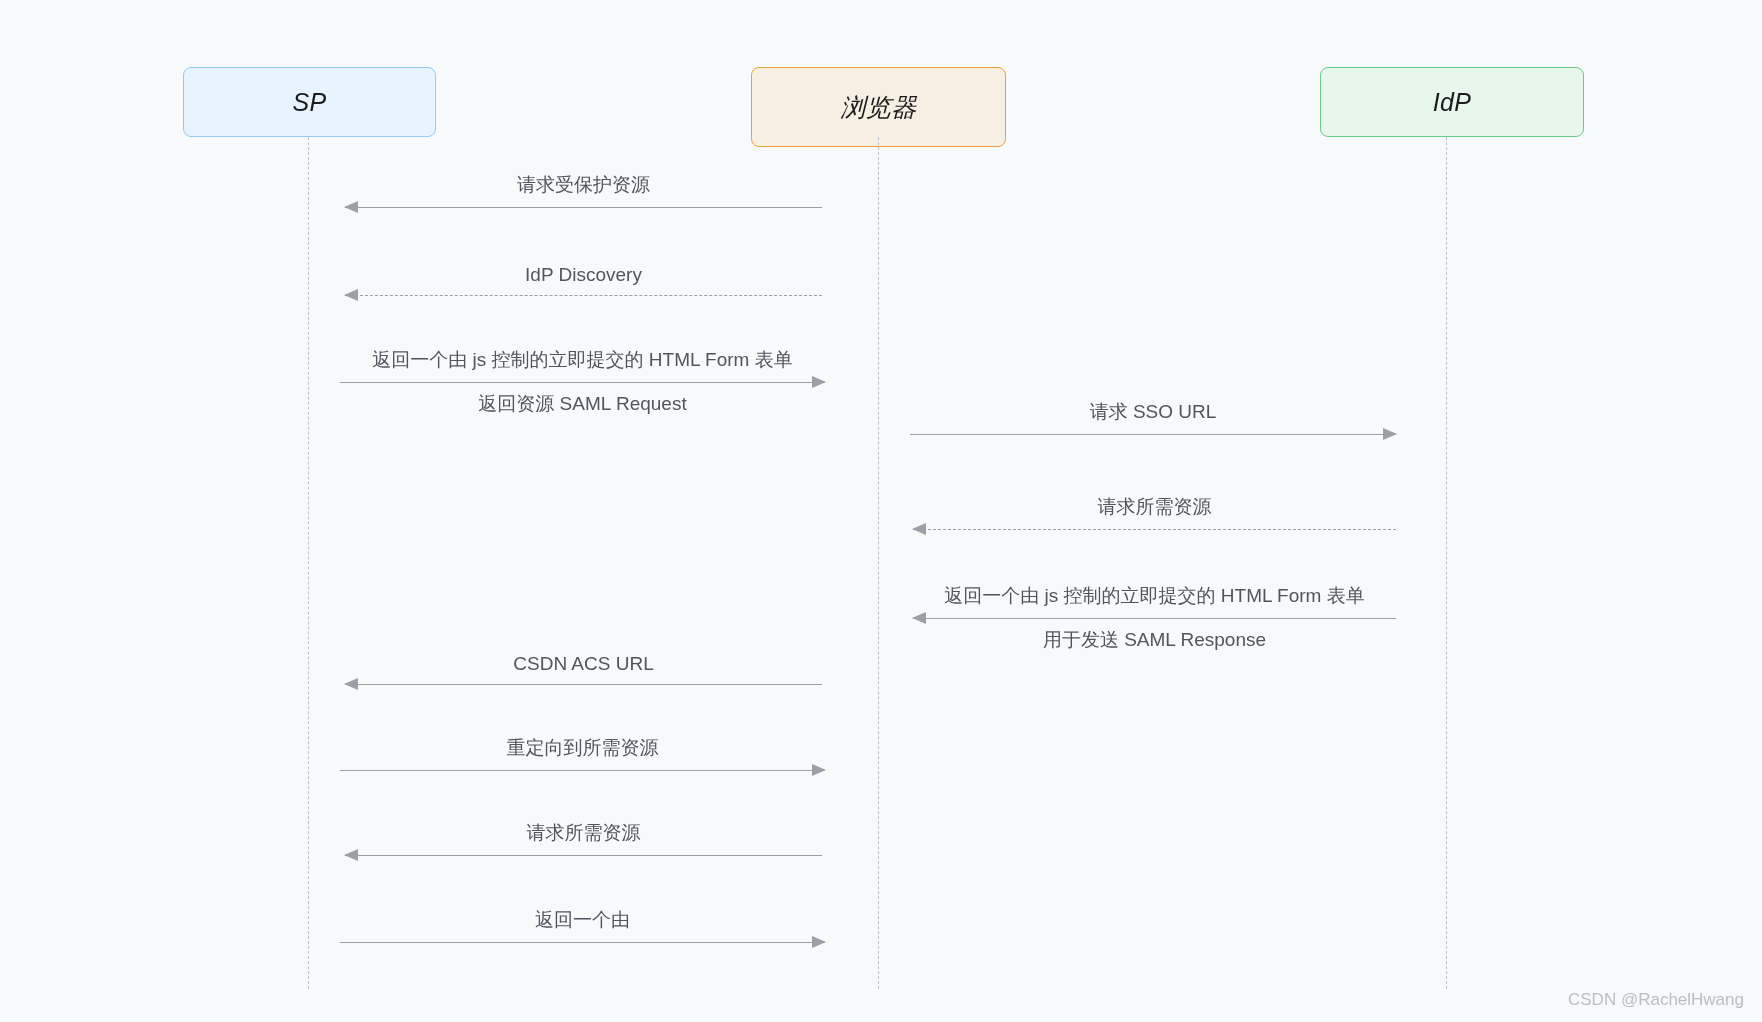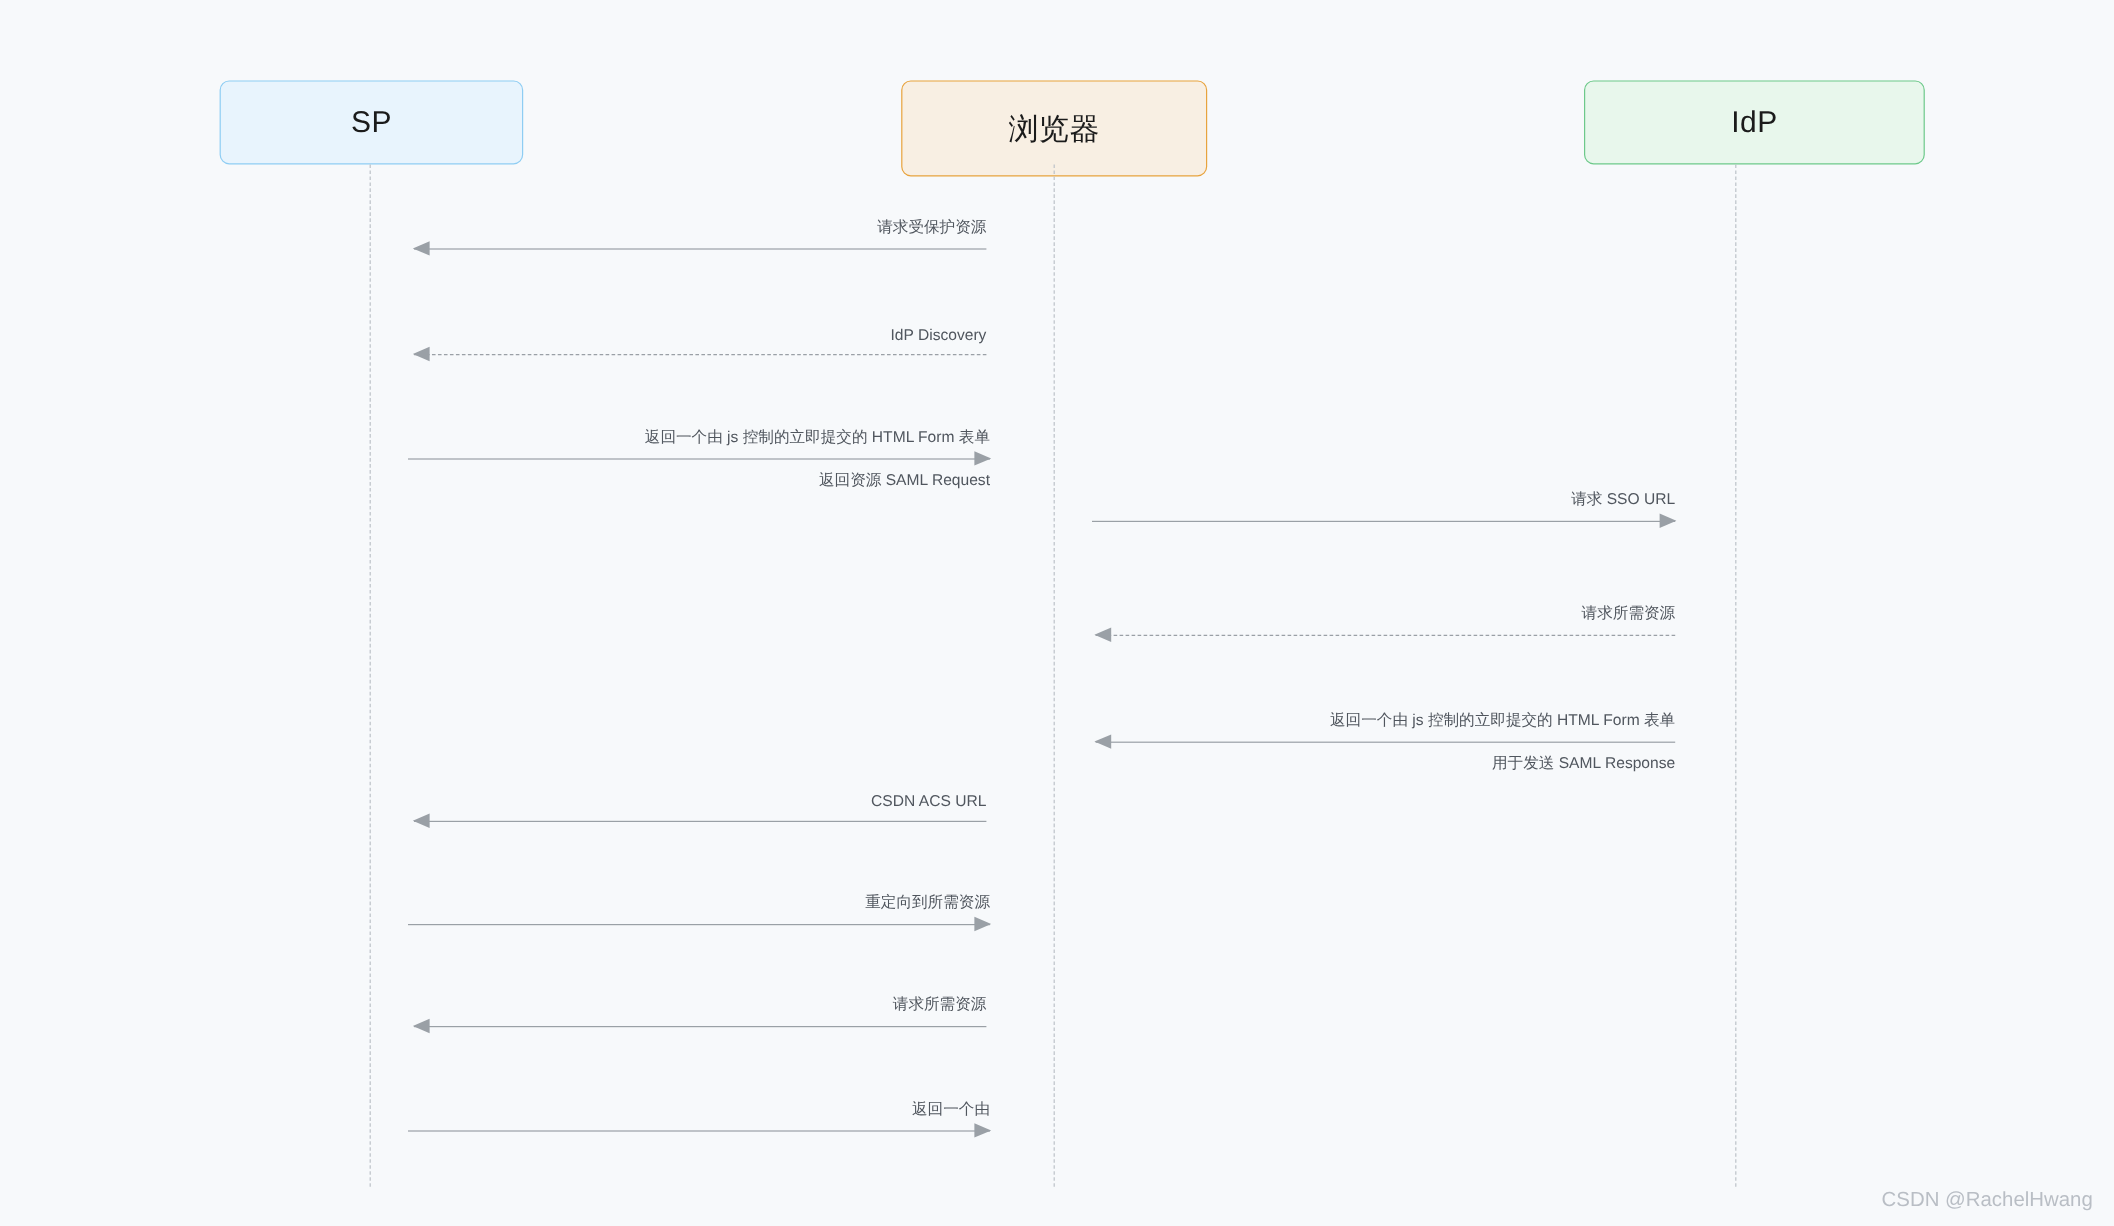--- a/index.html
+++ b/index.html
@@ -25,34 +25,35 @@
     box-sizing: border-box;
     border-radius: 8px;
     border-width: 1.6px;
     border-style: solid;
     display: flex;
     align-items: center;
     justify-content: center;
     font-size: 25px;
     color: #1b1b1b;
     letter-spacing: 0.4px;
+    font-style: italic;
   }
   .p-sp {
     left: 183px;  top: 67px;  width: 253px; height: 70px;
     background: #e8f4fd;
     border-color: #8ecdf3;
   }
   .p-browser {
     left: 751px; top: 67px;  width: 255px; height: 80px;
     background: #f8efe3;
     border-color: #e9a martian;
     border-color: #e8a33d;
   }
   .p-idp {
-    left: 1320px; top: 67px; width: 284px; height: 70px;
+    left: 1320px; top: 67px; width: 264px; height: 70px;
     background: #e8f7ec;
     border-color: #6dc98a;
     text-align: right;
   }
 
   
   .lifeline {
     position: absolute;
     top: 137px;
     width: 0;
@@ -94,22 +95,22 @@
   }
   .msg.to-right .head {
     right: -1px;
     border-left: 14px solid #9aa0a6;
   }
   
   .msg .label {
     position: absolute;
     left: 0;
     right: 0;
-    text-align: right;
-    font-size: 13px;
+    text-align: center;
+    font-size: 19px;
     color: #50565e;
     white-space: nowrap;
   }
   .msg .label.above { bottom: 9px; }
   .msg .label.below { top: 9px; }
 
   
   .watermark {
     position: absolute;
     right: 18px;

